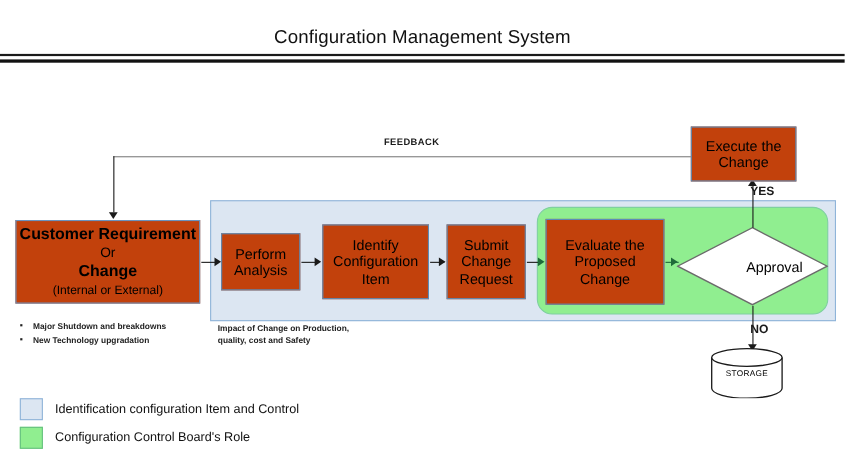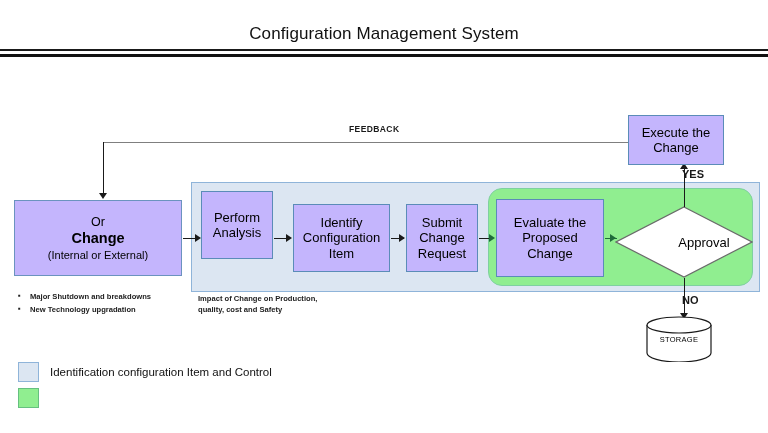--- a/index.html
+++ b/index.html
@@ -40,21 +40,21 @@
     width: 768px; height: 1.5px; background: #1a1a1a;
   }
   #title-rule .r2 {
     position: absolute; left: 0; top: 5px;
     width: 768px; height: 3px; background: #111111;
   }
 
   
   .node {
     position: absolute;
-    background: #c4b5fd;
+    background: #c2410c;
     border: 1px solid #5b8cb8;
     box-sizing: border-box;
     display: flex;
     flex-direction: column;
     align-items: center;
     justify-content: center;
     text-align: center;
     line-height: 1.18;
   }
   .node .ln { display: block; white-space: nowrap; }
@@ -83,21 +83,21 @@
     left: 488px; top: 188px; width: 265px; height: 98px;
     background: #90ee90;
     border: 1px solid #7fd0a0;
     border-radius: 14px;
     box-sizing: border-box;
   }
 
   .proc {
     font-size: 13px;
   }
-  #perform-analysis { left: 201px; top: 191px; width: 72px; height: 68px; }
+  #perform-analysis { left: 201px; top: 212px; width: 72px; height: 52px; }
   #identify-ci      { left: 293px; top: 204px; width: 97px; height: 68px; }
   #submit-cr        { left: 406px; top: 204px; width: 72px; height: 68px; }
   #evaluate-change  { left: 496px; top: 199px; width: 108px; height: 78px; }
 
   
   #approval-diamond {
     position: absolute;
     left: 615px; top: 206px;
     width: 138px; height: 72px;
   }
@@ -190,20 +190,21 @@
 <div id="blue-band"></div>
 <div id="green-band"></div>
 
 <div class="hline grey" style="left:103px; top:142px; width:525px;"></div>
 
 <div class="vline" style="left:103px; top:142px; height:51px;"></div>
 <div class="arrow-d" style="left:99px; top:193px;"></div>
 <div class="edge-label" id="feedback-label">FEEDBACK</div>
 
 <div class="node" id="customer-box">
+  <span class="ln l1">Customer Requirement</span>
   <span class="ln l2">Or</span>
   <span class="ln l3">Change</span>
   <span class="ln l4">(Internal or External)</span>
 </div>
 
 <div class="hline" style="left:183px; top:238px; width:13px;"></div>
 <div class="arrow-r" style="left:195px; top:234px;"></div>
 
 <div class="node proc" id="perform-analysis">
   <span class="ln">Perform</span>
@@ -277,14 +278,15 @@
 </div>
 <div id="impact-note">Impact of Change on Production, quality, cost and Safety</div>
 
 <div id="legend">
   <div class="legend-row">
     <span class="legend-swatch blue"></span>
     <span class="legend-text">Identification configuration Item and Control</span>
   </div>
   <div class="legend-row">
     <span class="legend-swatch green"></span>
+    <span class="legend-text">Configuration Control Board's Role</span>
   </div>
 </div>
 
 </body></html>

